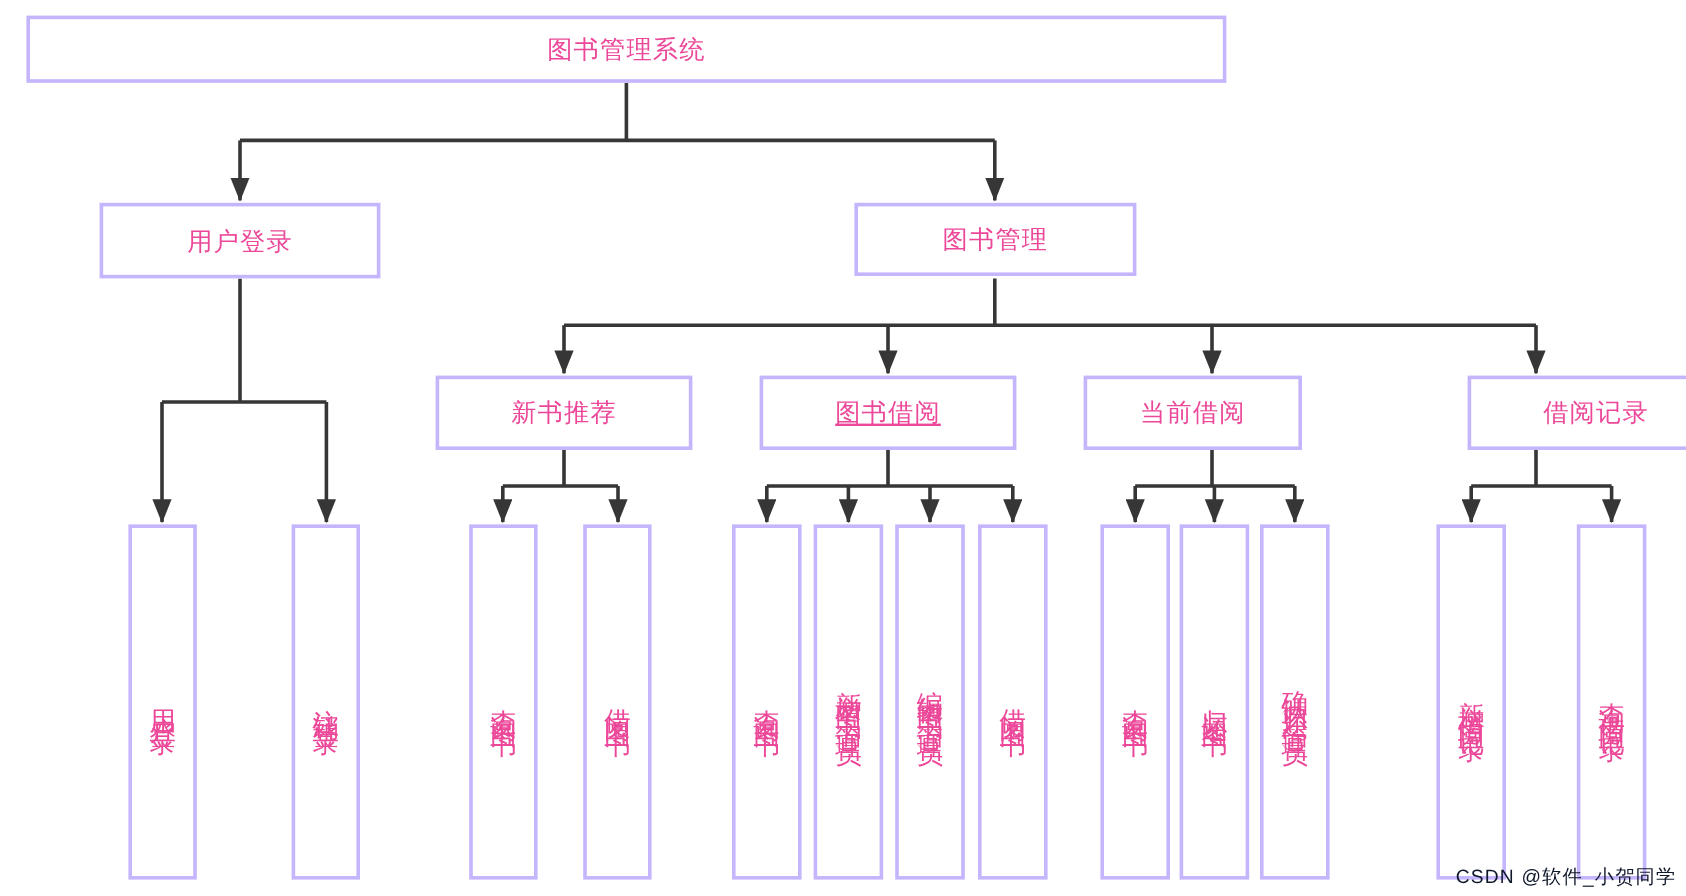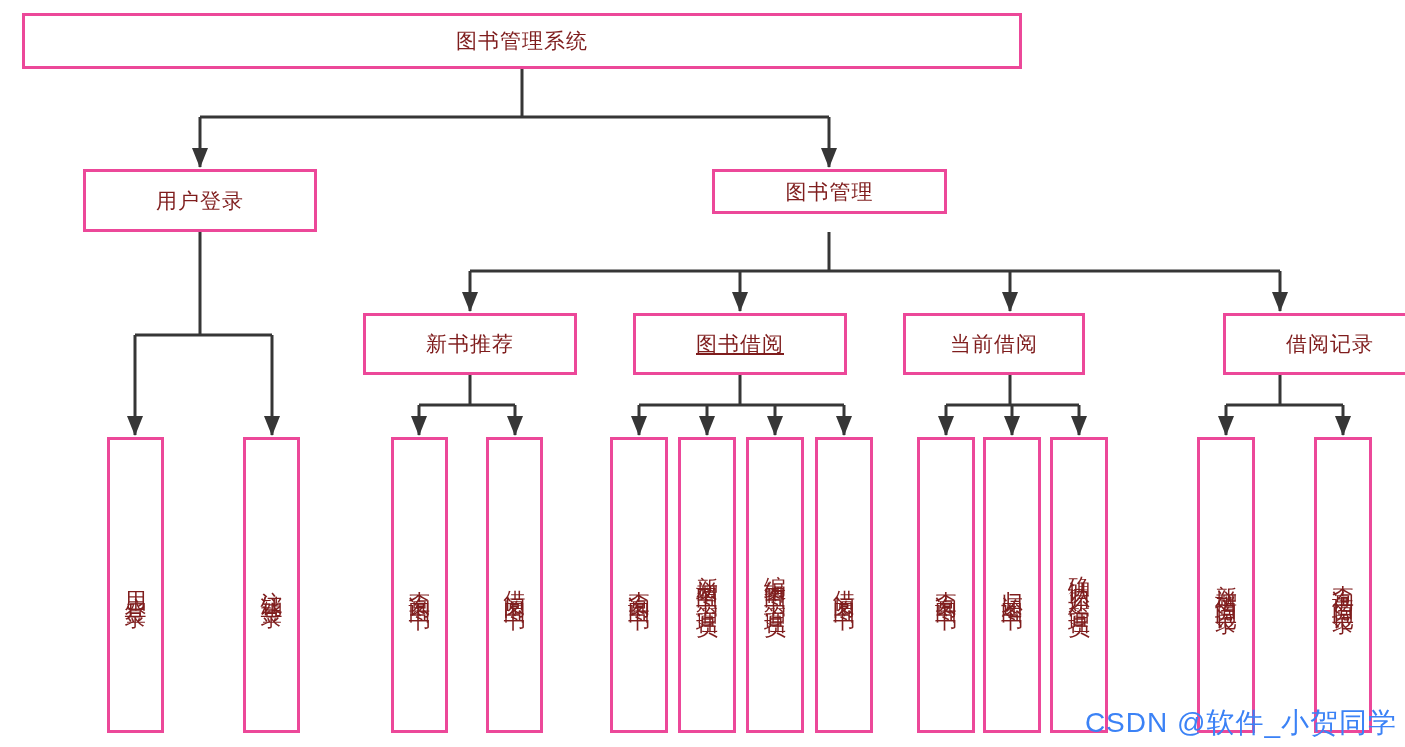--- a/index.html
+++ b/index.html
@@ -19,26 +19,26 @@
     position: absolute;
     left: 0;
     top: 0;
     width: 1405px;
     height: 747px;
     pointer-events: none;
   }
   .node {
     position: absolute;
     box-sizing: border-box;
-    border: 3px solid #ec4899;
+    border: 3px solid #c4b5fd;
     background: #ffffff;
     display: flex;
     align-items: center;
     justify-content: center;
-    color: #7f1d1d;
+    color: #ec4899;
   }
   .hnode span {
     font-size: 21px;
     letter-spacing: 1px;
     white-space: nowrap;
   }
   .root span {
     font-size: 21px;
     letter-spacing: 1px;
   }
@@ -47,22 +47,22 @@
     text-orientation: mixed;
     font-size: 22px;
     letter-spacing: 6px;
     line-height: 1;
     white-space: nowrap;
   }
   .watermark {
     position: absolute;
     right: 8px;
     bottom: 5px;
-    font-size: 28px;
-    color: #3b82f6;
+    font-size: 16px;
+    color: #0f172a;
     letter-spacing: 1px;
     white-space: nowrap;
     z-index: 5;
     margin-left: 28px;
   }
 </style>
 </head>
 <body>
 
 <div id="canvas">
@@ -109,21 +109,21 @@
     <line x1="1343" y1="405" x2="1343" y2="435" stroke="#363636" stroke-width="3" marker-end="url(#arrow)"></line>
   </svg>
 
   <div class="node hnode root" style="left:22px; top:13px; width:1000px; height:56px;">
     <span>图书管理系统</span>
   </div>
 
   <div class="node hnode" style="left:83px; top:169px; width:234px; height:63px;">
     <span>用户登录</span>
   </div>
-  <div class="node hnode" style="left:712px; top:169px; width:235px; height:45px;">
+  <div class="node hnode" style="left:712px; top:169px; width:235px; height:61px;">
     <span>图书管理</span>
   </div>
 
   <div class="node hnode" style="left:363px; top:313px; width:214px; height:62px;">
     <span>新书推荐</span>
   </div>
   <div class="node hnode" style="left:633px; top:313px; width:214px; height:62px;text-decoration:underline;">
     <span>图书借阅</span>
   </div>
   <div class="node hnode" style="left:903px; top:313px; width:182px; height:62px;">

